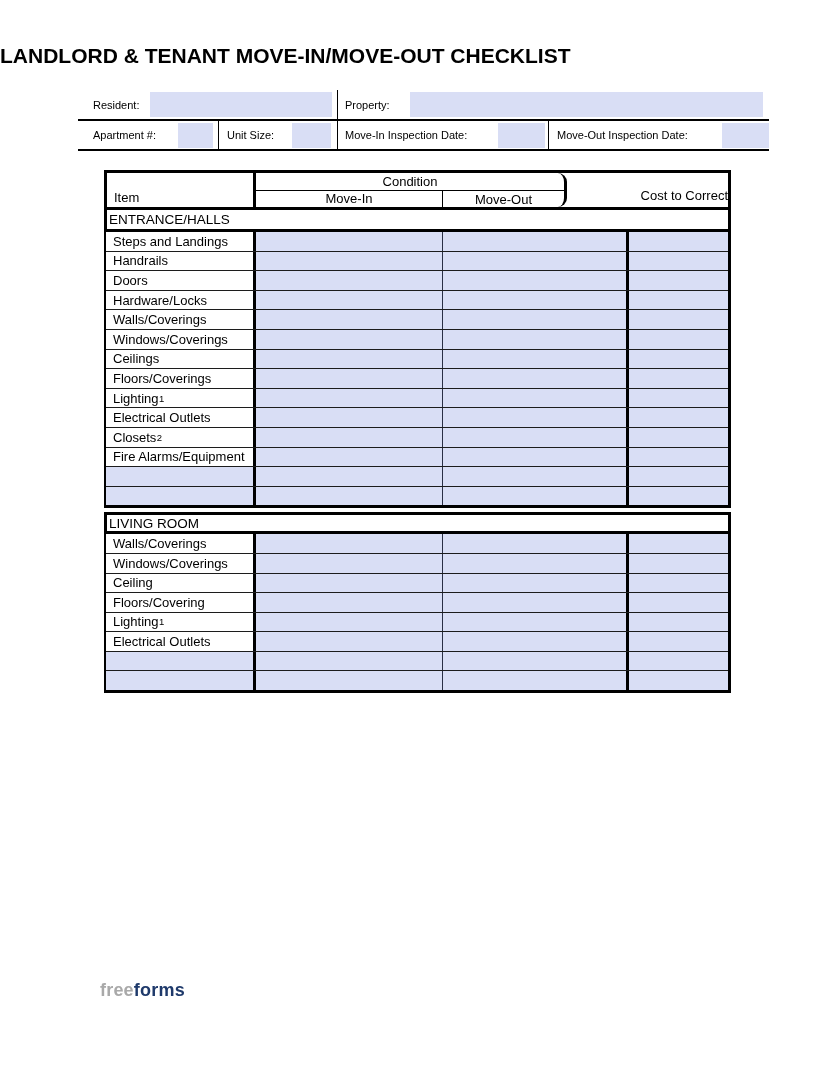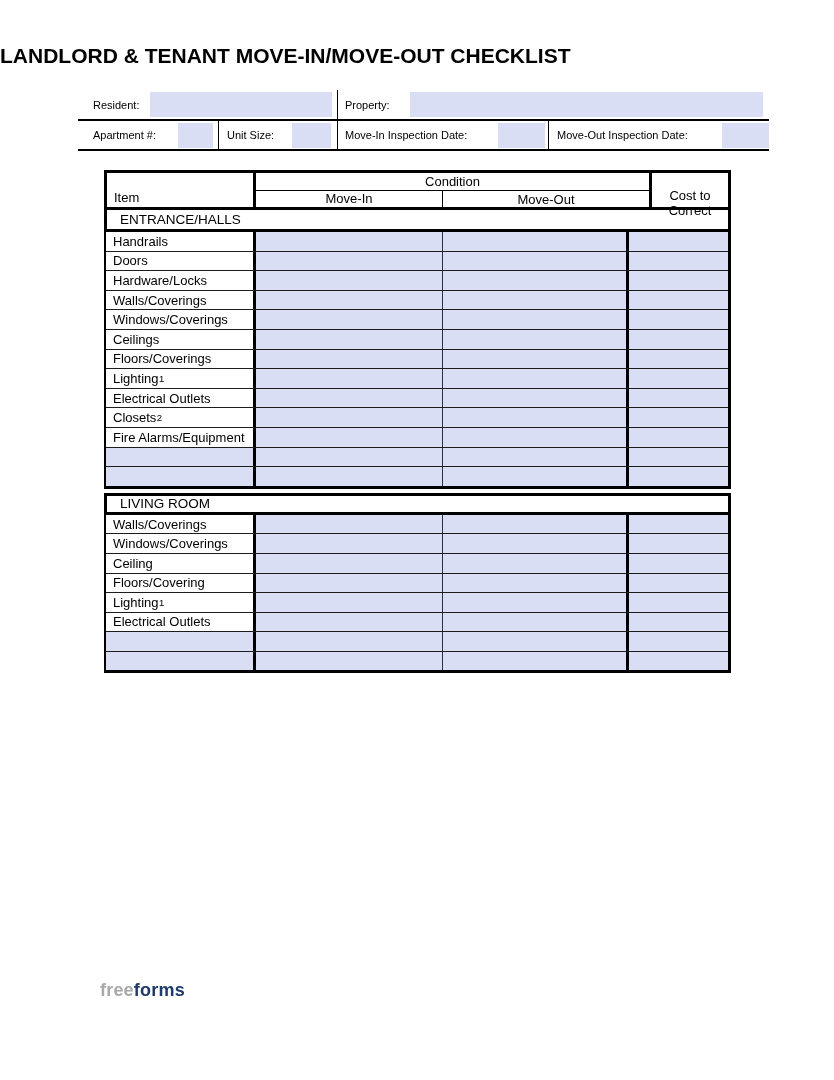--- a/index.html
+++ b/index.html
@@ -28,30 +28,30 @@
   
   .tbl{position:absolute;left:104px;top:170px;width:627px;font-size:13px;}
   .thead{
     display:flex;height:40px;box-sizing:border-box;
     border:3px solid #000;
   }
   .th-item{
     width:149px;box-sizing:border-box;border-right:3px solid #000;
     display:flex;align-items:flex-end;padding:0 10px 2px 7px;
   }
-  .th-cond{width:396px;box-sizing:border-box;border-right:3px solid #000;display:flex;flex-direction:column;}
+  .th-cond{width:311px;box-sizing:border-box;border-right:3px solid #000;display:flex;flex-direction:column;border-radius:9px;}
   .th-cond-top{height:17px;border-bottom:1px solid #000;display:flex;align-items:center;justify-content:center;}
   .th-cond-sub{flex:1;display:flex;}
   .th-mi{width:187px;box-sizing:border-box;border-right:1px solid #000;display:flex;justify-content:center;}
   .th-mo{flex:1;display:flex;align-items:center;justify-content:center;}
   .th-cost{flex:1;display:flex;justify-content:flex-end;padding-top:15px;text-align:center;}
   .section-row{
     height:22px;box-sizing:border-box;font-size:13.5px;
     border:3px solid #000;border-top:none;
-    display:flex;align-items:center;padding-left:13px;background:#fff;
+    display:flex;align-items:center;padding-left:2px;background:#fff;
   }
   .section-row-top{border-top:3px solid #000;}
   .section-spacer{height:4px;background:#fff;}
   .row-group{border-left:2px solid #000;border-right:3px solid #000;box-sizing:border-box;}
   .row{display:flex;height:19.6px;box-sizing:border-box;border-bottom:1px solid #1c1c1c;}
   .row-last{border-bottom:3px solid #000;height:21.6px;}
   .cell{box-sizing:border-box;}
   .cell-item{width:150px;background:#fff;display:flex;align-items:center;padding-left:7px;border-right:3px solid #000;}
   .cell-item.field{background:var(--field-blue);}
   .cell-mi{width:187px;border-right:1px solid #2a2f45;}
@@ -113,20 +113,28 @@
       <span>Cost to Correct</span>
     </div>
   </div>
   <div>
       <div class="section-row">
         <span class="section-name">ENTRANCE/HALLS</span>
       </div>
       <div class="row-group">
         <div class="row">
           <div class="cell cell-item">
+            <span class="item-label">Steps and Landings</span>
+          </div>
+          <div class="cell field cell-mi"></div>
+          <div class="cell field cell-mo"></div>
+          <div class="cell field cell-cost"></div>
+        </div>
+        <div class="row">
+          <div class="cell cell-item">
             <span class="item-label">Handrails</span>
           </div>
           <div class="cell field cell-mi"></div>
           <div class="cell field cell-mo"></div>
           <div class="cell field cell-cost"></div>
         </div>
         <div class="row">
           <div class="cell cell-item">
             <span class="item-label">Doors</span>
           </div>

